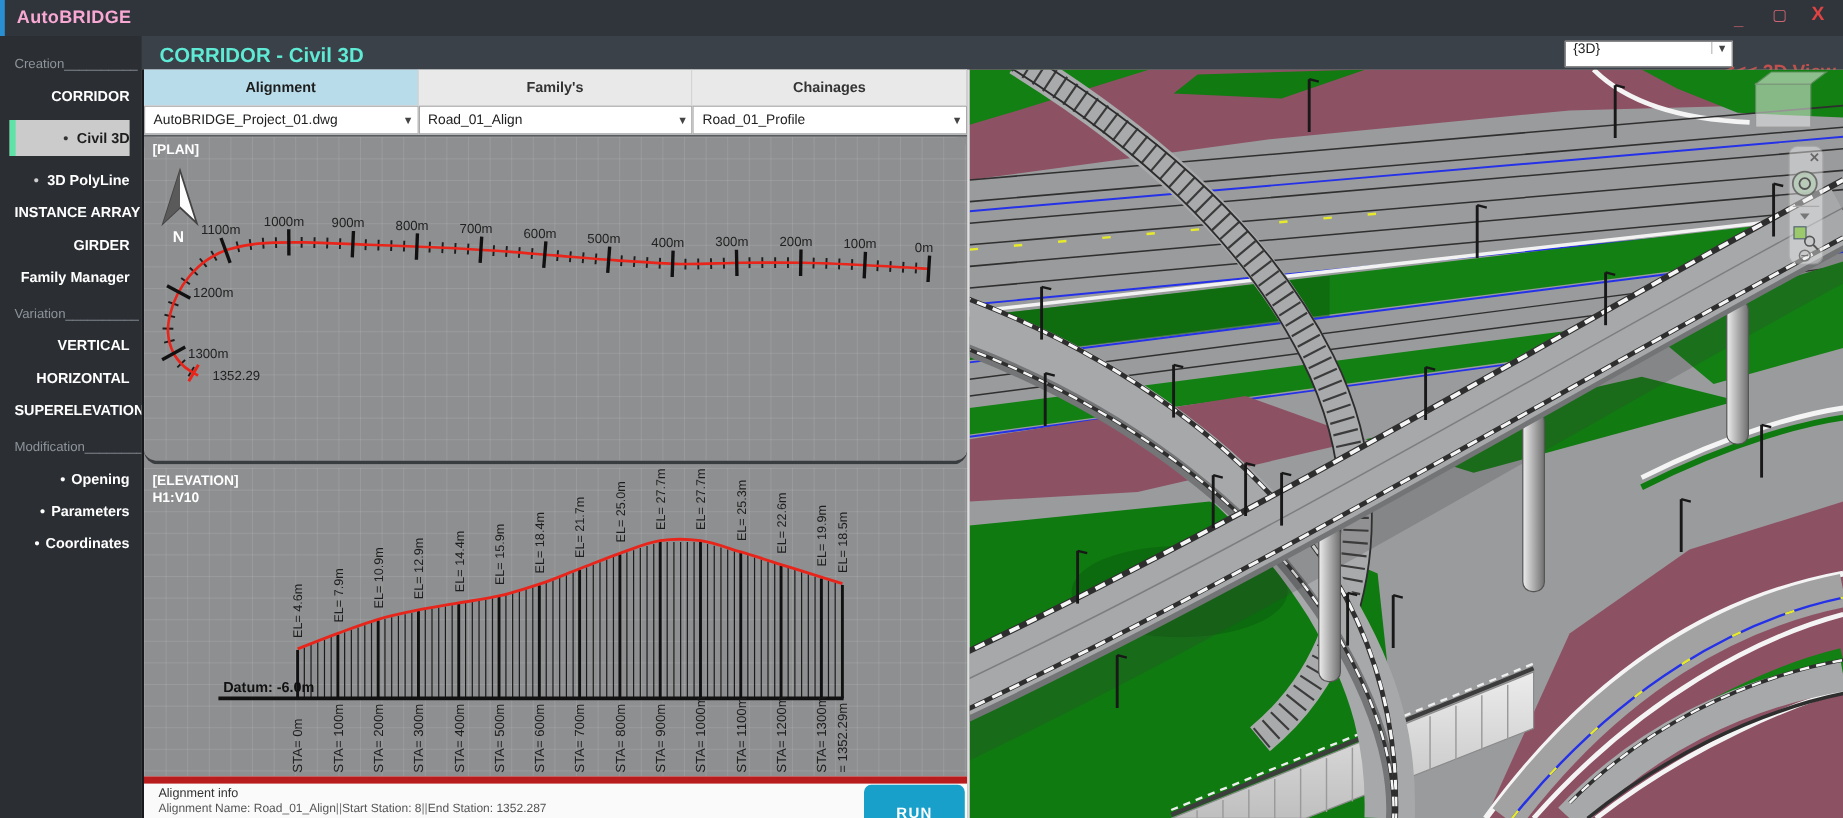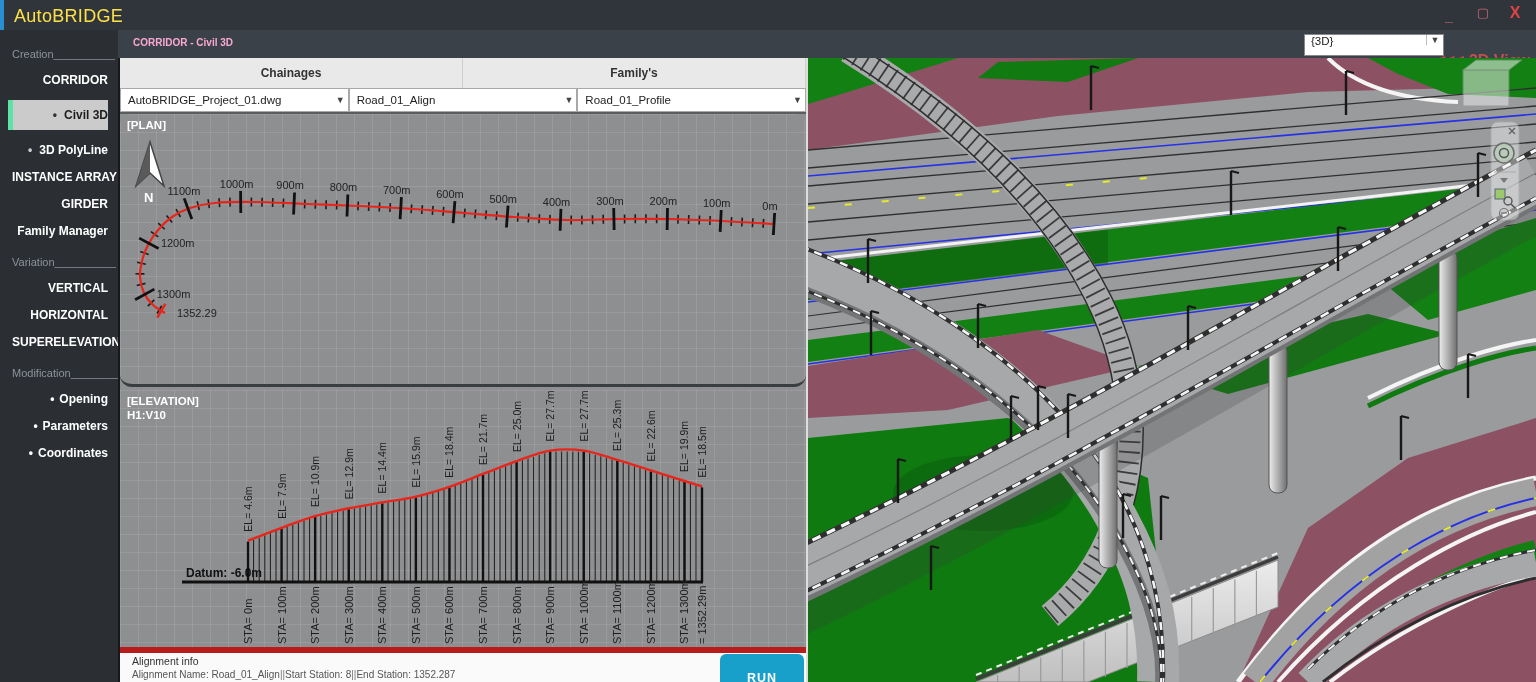--- a/index.html
+++ b/index.html
@@ -1,28 +1,28 @@
 <!DOCTYPE html>
 <html><head>
 <meta charset="utf-8">
 <style>
   html,body{margin:0;padding:0;background:#14171a;}
   body{width:1536px;height:682px;position:relative;overflow:hidden;
        font-family:"Liberation Sans",sans-serif;-webkit-font-smoothing:antialiased;}
   
   .titlebar{position:absolute;left:0;top:0;width:1536px;height:30px;background:#30353b;}
   .titlebar .accent{position:absolute;left:0;top:0;width:4px;height:30px;background:#2a8fd0;}
-  .titlebar .app-title{position:absolute;left:14px;top:6px;color:#fde047;font-weight:normal;font-size:18px;letter-spacing:.3px;}
+  .titlebar .app-title{position:absolute;left:14px;top:6px;color:#f9a8d4;font-weight:bold;font-size:15px;letter-spacing:.3px;}
   .winbtn{position:absolute;top:3px;width:26px;height:24px;text-align:center;color:#cf6673;font-size:14px;cursor:default;}
   .winbtn.min{right:74px;top:8px;font-weight:bold;}
   .winbtn.max{right:40px;font-size:13px;top:5px;}
   .winbtn.close{right:8px;color:#e04343;font-weight:bold;font-size:16px;top:4px;}
   
   .header{position:absolute;left:0;top:30px;width:1536px;height:28px;background:#3b4148;}
-  .header .panel-title{position:absolute;left:133px;top:7px;color:#f9a8d4;font-weight:bold;font-size:10px;}
+  .header .panel-title{position:absolute;left:133px;top:7px;color:#5eead4;font-weight:bold;font-size:17px;}
   .view-combo{position:absolute;right:92px;top:4px;width:138px;height:20px;background:#fff;border:1px solid #888;
       font-size:11.5px;color:#222;display:flex;align-items:flex-start;}
   .view-combo .val{flex:1;padding-left:6px;}
   .view-combo .arrow{width:16px;border-left:1px solid #bbb;text-align:center;font-size:9px;color:#444;}
   .view-link{position:absolute;right:6px;top:22px;color:#c0504d;font-weight:bold;font-size:16px;}
   
   .sidebar{position:absolute;left:0;top:30px;width:118px;height:652px;background:#2b2f34;text-align:right;}
   .side-section{margin:18px 8px 4px 12px;color:#8d939a;font-size:11px;}
   .side-item{margin:13px 10px 13px 12px;color:#fff;font-weight:bold;font-size:12px;cursor:default;white-space:nowrap;}
   .side-item .blt{color:#cfcfcf;margin:0 7px 0 14px;}
@@ -92,22 +92,23 @@
     <div class="side-item"><span>HORIZONTAL</span></div>
     <div class="side-item"><span>SUPERELEVATION</span></div>
     <div class="side-section">Modification__________</div>
     <div class="side-item"><span class="dotpre">•</span><span>Opening</span></div>
     <div class="side-item"><span class="dotpre">•</span><span>Parameters</span></div>
     <div class="side-item"><span class="dotpre">•</span><span>Coordinates</span></div>
   </div>
 
 <div class="center">
   <div class="tabs" id="tabs">
+      <div class="tab active">Alignment</div>
+      <div class="tab">Family's</div>
       <div class="tab">Chainages</div>
-      <div class="tab">Family's</div>
     </div>
   <div class="combos" id="combos">
       <div class="combo">
         <span class="val">AutoBRIDGE_Project_01.dwg</span>
         <span class="arrow">▼</span>
       </div>
       <div class="combo">
         <span class="val">Road_01_Align</span>
         <span class="arrow">▼</span>
       </div>

